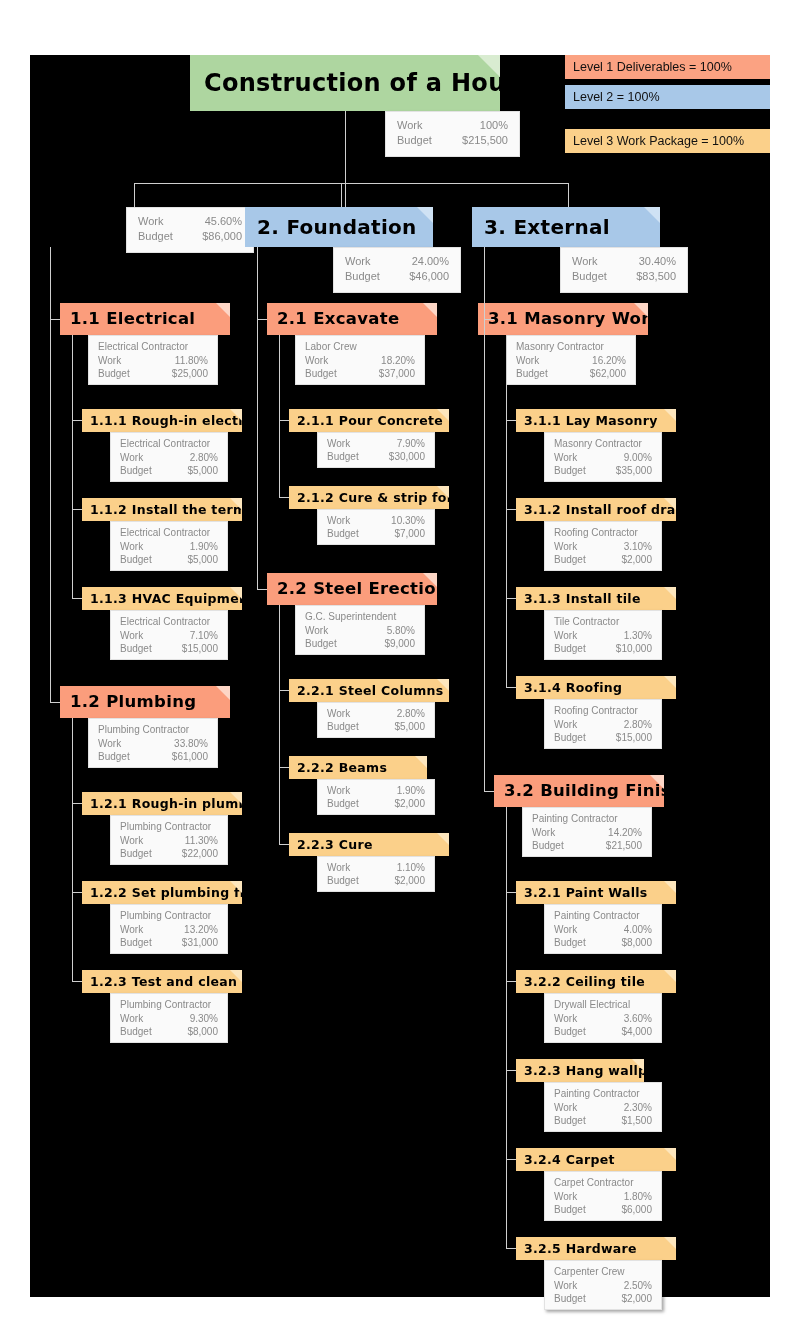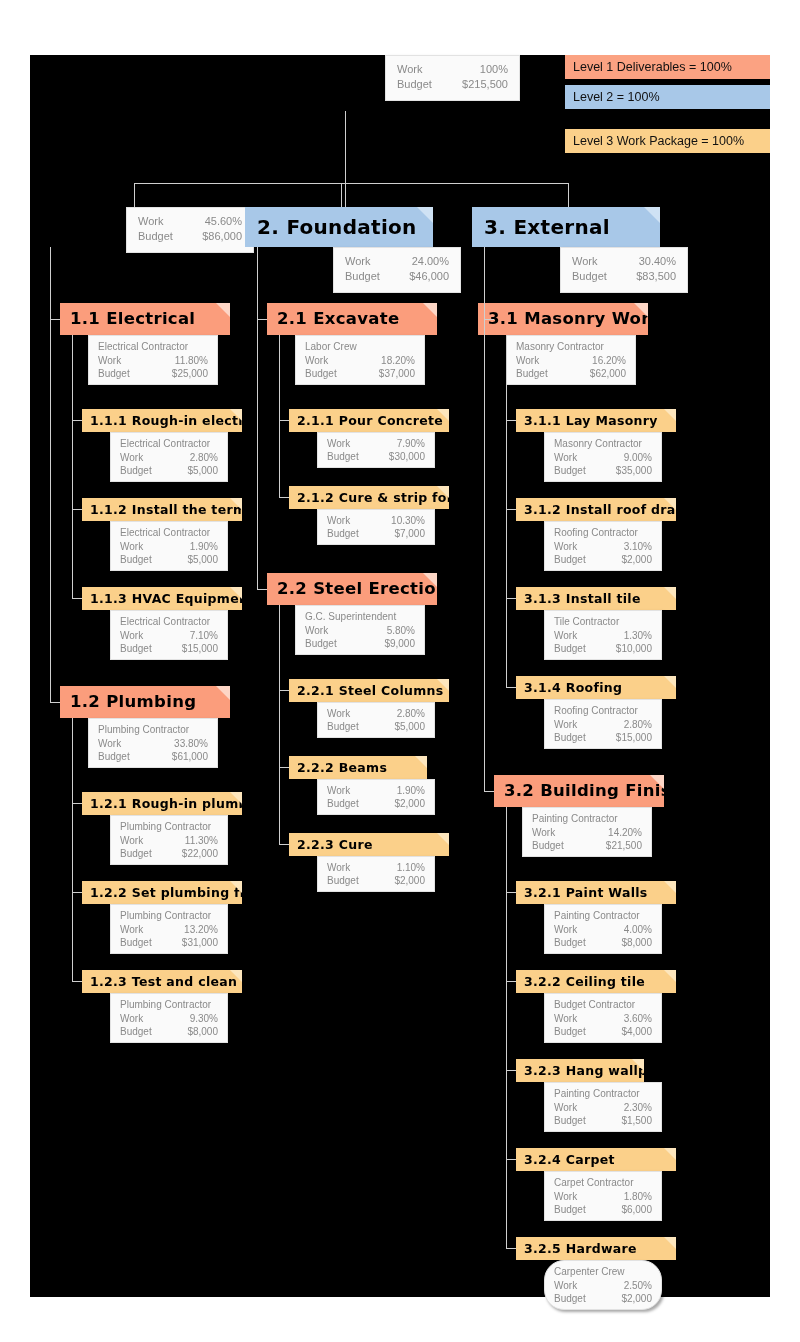--- a/index.html
+++ b/index.html
@@ -64,20 +64,21 @@
   <div id="canvas">
 
     <div class="legend">
       <div class="legend-row lg-1">Level 1 Deliverables = 100%</div>
       <div class="legend-row lg-2">Level 2 = 100%</div>
       <div class="legend-row lg-3">Level 3 Work Package = 100%</div>
     </div>
 
     <div id="tree">
         <div class="node lvl0" style="left: 160px; top: 0px;">
+          <div class="banner" style="width: 310px;"><span>Construction of a House</span><span class="fold"></span></div>
           <div class="detail big" style="width: 135px; margin-left: 195px;">
             <div class="kv">
               <span class="k">Work</span>
               <span class="v">100%</span>
             </div>
             <div class="kv">
               <span class="k">Budget</span>
               <span class="v">$215,500</span>
             </div>
           </div>
@@ -453,21 +454,21 @@
             <div class="kv">
               <span class="k">Budget</span>
               <span class="v">$8,000</span>
             </div>
           </div>
         </div>
         <div class="hline" style="left: 476px; top: 837px; width: 10px;"></div>
         <div class="node lvl3" style="left: 486px; top: 915px;">
           <div class="banner" style="width: 160px;"><span>3.2.2 Ceiling tile</span><span class="fold"></span></div>
           <div class="detail" style="width: 118px; margin-left: 28px;">
-            <span class="res">Budget Contractor</span>
+            <span class="res">Drywall Electrical</span>
             <div class="kv">
               <span class="k">Work</span>
               <span class="v">3.60%</span>
             </div>
             <div class="kv">
               <span class="k">Budget</span>
               <span class="v">$4,000</span>
             </div>
           </div>
         </div>
@@ -497,21 +498,21 @@
             </div>
             <div class="kv">
               <span class="k">Budget</span>
               <span class="v">$6,000</span>
             </div>
           </div>
         </div>
         <div class="hline" style="left: 476px; top: 1104px; width: 10px;"></div>
         <div class="node lvl3" style="left: 486px; top: 1182px;">
           <div class="banner" style="width: 160px;"><span>3.2.5 Hardware</span><span class="fold"></span></div>
-          <div class="detail" style="width: 118px; margin-left: 28px; border-radius: 20px;">
+          <div class="detail" style="width: 118px; margin-left: 28px;">
             <span class="res">Carpenter Crew</span>
             <div class="kv">
               <span class="k">Work</span>
               <span class="v">2.50%</span>
             </div>
             <div class="kv">
               <span class="k">Budget</span>
               <span class="v">$2,000</span>
             </div>
           </div>

